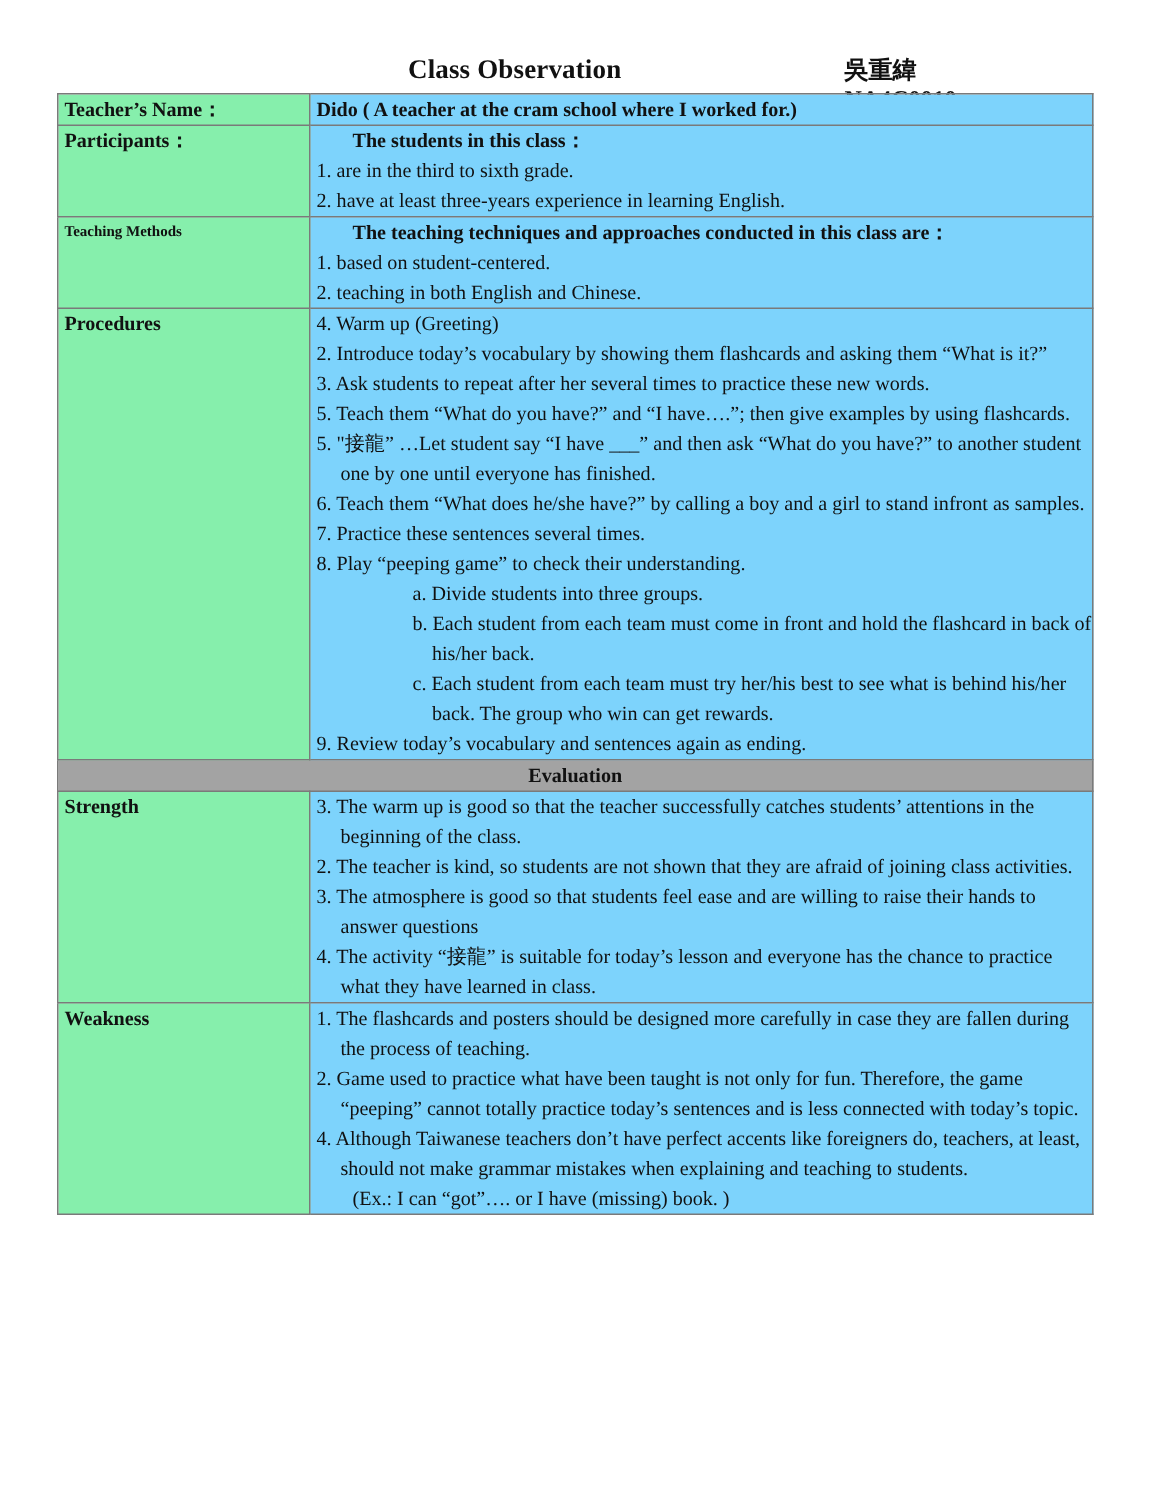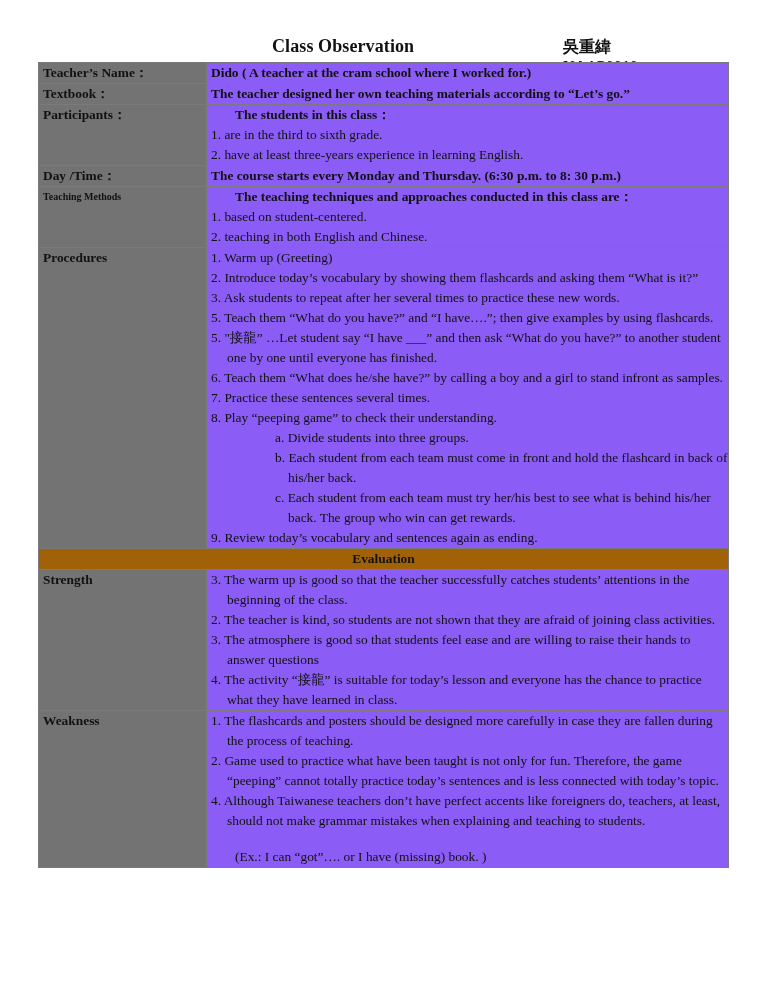--- a/index.html
+++ b/index.html
@@ -48,33 +48,33 @@
       font-size: 13.4px;
       line-height: 20px;
     }
     table.obs td {
       border: 1.5px solid #7a7a7a;
       vertical-align: top;
       padding: 0;
     }
     td.label {
       width: 163px;
-      background: #737373;
+      background: #86efac;
       font-weight: bold;
       padding-left: 4px !important;
     }
     td.label.small {
       font-size: 10px;
     }
     td.content {
-      background: #8b5cf6;
+      background: #7dd3fc;
       padding-left: 4px !important;
     }
     td.section {
-      background: #a16207;
+      background: #a3a3a3;
       text-align: center;
       font-weight: bold;
       height: 19px;
     }
     .line {
       display: block;
       white-space: nowrap;
       margin-left: 24px;
     }
     .b { font-weight: bold; }
@@ -85,65 +85,56 @@
       font-family: Liberation Serif, serif;
     }
     .sub {
       display: block;
       padding-left: 77px;
       text-indent: -13px;
     }
     .ex {
       display: block;
       padding-left: 24px;
-      margin-top: 16px;
     }
   </style>
 </head>
 <body>
 
 <div class="header">
   <span class="title">Class Observation</span>
   <span class="student-id">吳重緯 NA4C0010</span>
 </div>
 
 <table class="obs">
   <tbody>
       <tr>
     <td class="label">Teacher’s Name：</td>
     <td class="content b">Dido ( A teacher at the cram school where I worked for.)</td>
   </tr>
   <tr>
-    <td class="label">Textbook：</td>
-    <td class="content b">The teacher designed her own teaching materials according to “Let’s go.”</td>
-  </tr>
-  <tr>
     <td class="label">Participants：</td>
     <td class="content">
       <span class="line b">The students in this class：</span>
       <span class="item">1. are in the third to sixth grade.</span>
       <span class="item">2. have at least three-years experience in learning English.</span>
     </td>
-  </tr>
-  <tr>
-    <td class="label">Day /Time：</td>
-    <td class="content b">The course starts every Monday and Thursday. (6:30 p.m. to 8: 30 p.m.)</td>
   </tr>
   <tr>
     <td class="label small">Teaching Methods</td>
     <td class="content">
       <span class="line b">The teaching techniques and approaches conducted in this class are：</span>
       <span class="item">1. based on student-centered.</span>
       <span class="item">2. teaching in both English and Chinese.</span>
     </td>
   </tr>
   <tr>
     <td class="label">Procedures</td>
     <td class="content">
-      <span class="item">1. Warm up (Greeting)</span>
+      <span class="item">4. Warm up (Greeting)</span>
       <span class="item">2. Introduce today’s vocabulary by showing them flashcards and asking them “What is it?”</span>
       <span class="item">3. Ask students to repeat after her several times to practice these new words.</span>
       <span class="item">5. Teach them “What do you have?” and “I have….”; then give examples by using flashcards.</span>
       <span class="item">5. "接龍” …Let student say “I have ___” and then ask “What do you have?” to another student one by one until everyone has finished.</span>
       <span class="item">6. Teach them “What does he/she have?” by calling a boy and a girl to stand infront as samples.</span>
       <span class="item">7. Practice these sentences several times.</span>
       <span class="item">8. Play “peeping game” to check their understanding.</span>
       <span class="sub">a. Divide students into three groups.</span>
       <span class="sub">b. Each student from each team must come in front and hold the flashcard in back of his/her back.</span>
       <span class="sub">c. Each student from each team must try her/his best to see what is behind his/her back.    The group who win can get rewards.</span>

